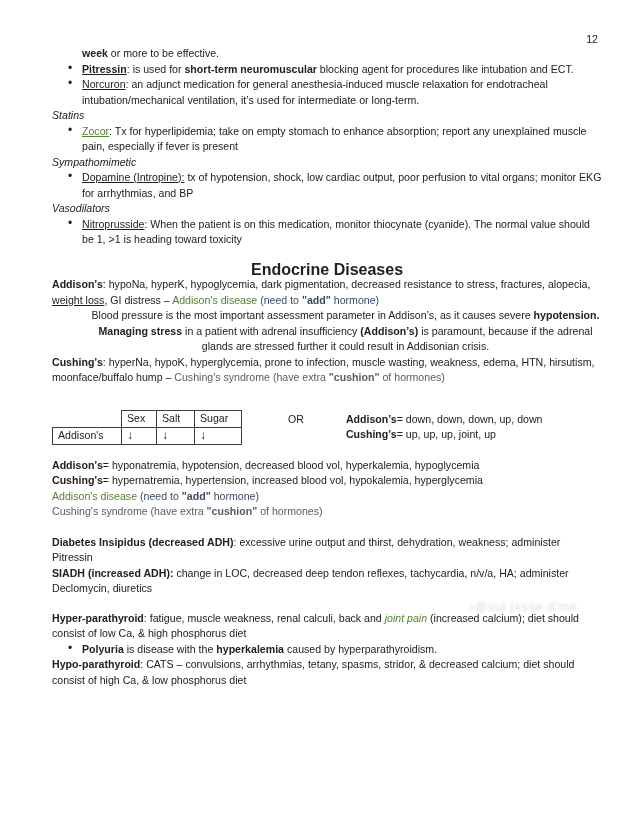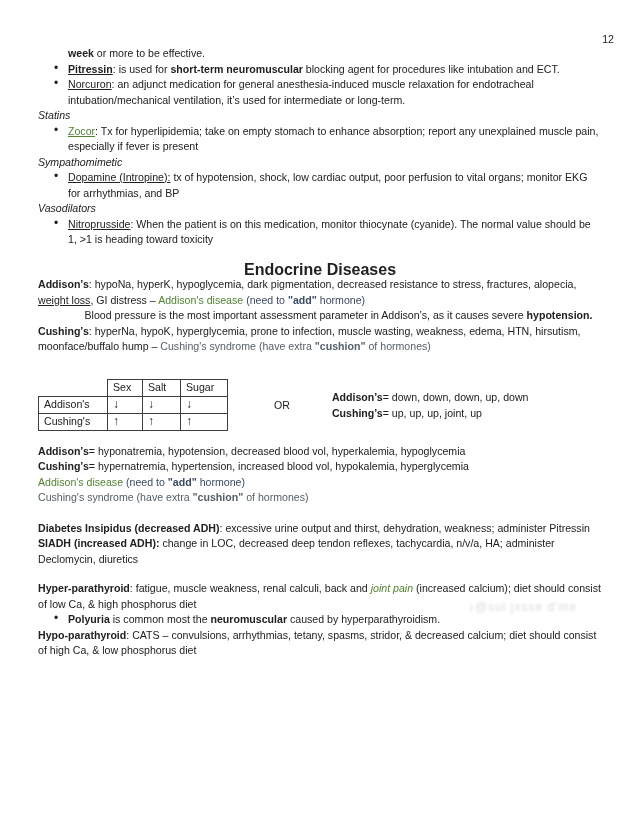--- a/index.html
+++ b/index.html
@@ -1,31 +1,31 @@
 <!DOCTYPE html>
 <html><head>
 <meta charset="utf-8">
 <style>
   html,body{margin:0;padding:0;}
   body{
     width:640px;height:828px;background:#ffffff;position:relative;overflow:hidden;
     font-family:"Liberation Sans",sans-serif;font-size:10.6px;line-height:15.5px;color:#212121;
   }
-  .page{padding:46px 38px 0 38px;}
-  .page-number{position:absolute;top:32px;right:26px;font-size:10.6px;}
+  .page{padding:46px 38px 0 38px;margin-left:14px;}
+  .page-number{position:absolute;top:32px;right:42px;font-size:10.6px;}
   .blk{margin:0;}
   .hang{padding-left:30px;}
   .indent{padding-left:37px;text-align:center;}
   .bullet{position:relative;padding-left:30px;}
   .bullet .marker{position:absolute;left:16px;top:-1px;font-size:12px;}
   .heading{text-align:center;font-weight:bold;font-size:16px;}
   .b{font-weight:bold;}
   .i{font-style:italic;}
   .u{text-decoration:underline;}
-  .table-section{display:flex;align-items:center;margin:24px 0 13px 0;}
+  .table-section{display:flex;align-items:flex-start;margin:24px 0 13px 0;}
   table.cmp{border-collapse:collapse;}
   table.cmp td{border:1px solid #3d3d3d;padding:0 5px;height:16px;line-height:15px;vertical-align:middle;}
   table.cmp td.noborder{border:none;}
   table.cmp td.lbl{width:58px;}
   table.cmp td.hdr{text-align:left;}
   table.cmp td.arrow{font-weight:bold;font-size:12px;width:22px;}
   td.c-sex{width:24px;}td.c-salt{width:27px;}td.c-sugar{width:36px;}
   .or-label{margin:2px 0 0 46px;}
   .side-summary{margin:2px 0 0 42px;}
   .watermark{
@@ -47,60 +47,55 @@
       <div class="blk bullet"><span class="marker">•</span><span class="u">Norcuron</span><span>: an adjunct medication for general anesthesia-induced muscle relaxation for endotracheal intubation/mechanical ventilation, it’s used for intermediate or long-term.</span></div>
       <div class="blk p"><span class="i">Statins</span></div>
       <div class="blk bullet"><span class="marker">•</span><span class="u" style="color: rgb(83, 129, 53);">Zocor</span><span>: Tx for hyperlipidemia; take on empty stomach to enhance absorption; report any unexplained muscle pain, especially if fever is present</span></div>
       <div class="blk p"><span class="i">Sympathomimetic</span></div>
       <div class="blk bullet"><span class="marker">•</span><span class="u">Dopamine (Intropine):</span><span> tx of hypotension, shock, low cardiac output, poor perfusion to vital organs; monitor EKG for arrhythmias, and BP</span></div>
       <div class="blk p"><span class="i">Vasodilators</span></div>
       <div class="blk bullet"><span class="marker">•</span><span class="u">Nitroprusside</span><span>: When the patient is on this medication, monitor thiocynate (cyanide). The normal value should be 1, &gt;1 is heading toward toxicity</span></div>
       <div class="blk heading" style="margin-top: 14px;"><span class="b">Endocrine Diseases</span></div>
       <div class="blk p"><span class="b">Addison’s</span><span>: hypoNa, hyperK, hypoglycemia, dark pigmentation, decreased resistance to stress, fractures, alopecia, </span><span class="u">weight loss</span><span>, GI distress – </span><span style="color: rgb(83, 129, 53);">Addison's disease</span><span style="color: rgb(59, 74, 99);"> (need to </span><span class="b" style="color: rgb(59, 74, 99);">"add"</span><span style="color: rgb(59, 74, 99);"> hormone)</span></div>
       <div class="blk indent"><span>Blood pressure is the most important assessment parameter in Addison’s, as it causes severe </span><span class="b">hypotension.</span></div>
+      <div class="blk indent"><span class="b">Managing stress</span><span> in a patient with adrenal insufficiency </span><span class="b">(Addison’s)</span><span> is paramount, because if the adrenal glands are stressed further it could result in Addisonian crisis.</span></div>
       <div class="blk p"><span class="b">Cushing’s</span><span>: hyperNa, hypoK, hyperglycemia, prone to infection, muscle wasting, weakness, edema, HTN, hirsutism, moonface/buffalo hump – </span><span style="color: rgb(86, 96, 105);">Cushing's syndrome (have extra </span><span class="b" style="color: rgb(86, 96, 105);">"cushion"</span><span style="color: rgb(86, 96, 105);"> of hormones)</span></div>
     </div>
 
   <div class="table-section">
     <table class="cmp">
       <tbody>
           <tr>
         <td class="noborder"></td>
         <td class="hdr c-sex">Sex</td>
         <td class="hdr c-salt">Salt</td>
         <td class="hdr c-sugar">Sugar</td>
       </tr>
       <tr>
         <td class="lbl">Addison's</td>
         <td class="arrow">↓</td>
         <td class="arrow">↓</td>
         <td class="arrow">↓</td>
       </tr>
-      <tr>
-        <td class="lbl">Cushing's</td>
-        <td class="arrow">↑</td>
-        <td class="arrow">↑</td>
-        <td class="arrow">↑</td>
-      </tr>
     </tbody>
       </table>
     <div class="or-label">OR</div>
     <div class="side-summary" id="table-side-lines">
         <div class="blk p"><span class="b">Addison’s</span><span>= down, down, down, up, down</span></div>
         <div class="blk p"><span class="b">Cushing’s</span><span>= up, up, up, joint, up</span></div>
       </div>
   </div>
 
   <div id="flow-bottom">
       <div class="blk p"><span class="b">Addison’s</span><span>= hyponatremia, hypotension, decreased blood vol, hyperkalemia, hypoglycemia</span></div>
       <div class="blk p"><span class="b">Cushing’s</span><span>= hypernatremia, hypertension, increased blood vol, hypokalemia, hyperglycemia</span></div>
       <div class="blk p"><span style="color: rgb(83, 129, 53);">Addison's disease</span><span style="color: rgb(59, 74, 99);"> (need to </span><span class="b" style="color: rgb(59, 74, 99);">"add"</span><span style="color: rgb(59, 74, 99);"> hormone)</span></div>
       <div class="blk p"><span style="color: rgb(86, 96, 105);">Cushing's syndrome (have extra </span><span class="b" style="color: rgb(86, 96, 105);">"cushion"</span><span style="color: rgb(86, 96, 105);"> of hormones)</span></div>
       <div class="blk p" style="margin-top: 15px;"><span class="b">Diabetes Insipidus (decreased ADH)</span><span>: excessive urine output and thirst, dehydration, weakness; administer Pitressin</span></div>
       <div class="blk p"><span class="b">SIADH (increased ADH):</span><span> change in LOC, decreased deep tendon reflexes, tachycardia, n/v/a, HA; administer Declomycin, diuretics</span></div>
       <div class="blk p" style="margin-top: 14px;"><span class="b">Hyper-parathyroid</span><span>: fatigue, muscle weakness, renal calculi, back and </span><span style="color: rgb(83, 129, 53); font-style: italic;">joint pain</span><span> (increased calcium); diet should consist of low Ca, &amp; high phosphorus diet</span></div>
-      <div class="blk bullet"><span class="marker">•</span><span class="b">Polyuria</span><span> is common most the </span><span class="b">neuromuscular</span><span> caused by hyperparathyroidism.</span></div>
+      <div class="blk bullet"><span class="marker">•</span><span class="b">Polyuria</span><span> is disease with the </span><span class="b">hyperkalemia</span><span> caused by hyperparathyroidism.</span></div>
       <div class="blk p"><span class="b">Hypo-parathyroid</span><span>: CATS – convulsions, arrhythmias, tetany, spasms, stridor, &amp; decreased calcium; diet should consist of high Ca, &amp; low phosphorus diet</span></div>
     </div>
 
 </div>
 
 <div class="watermark">♪@sul jxsse d'me</div>
 
 </body></html>

